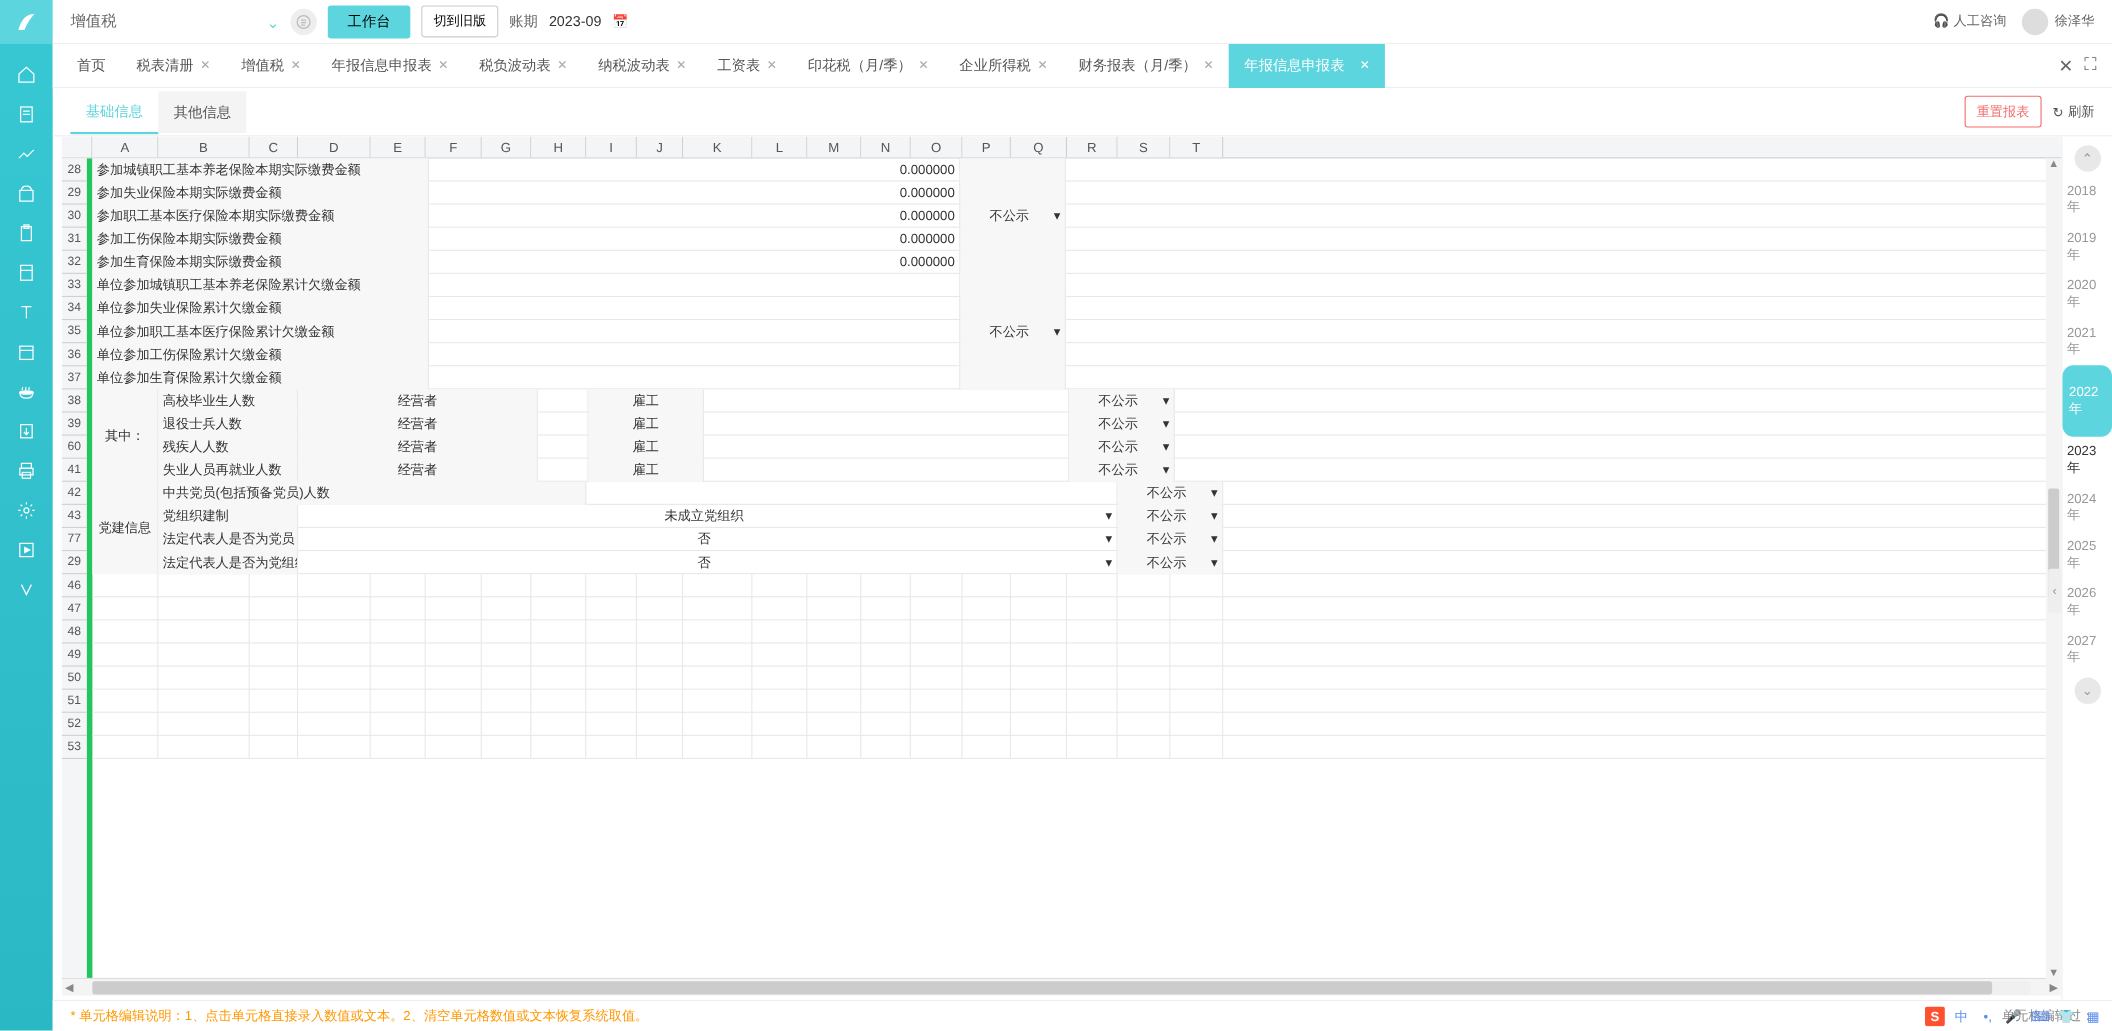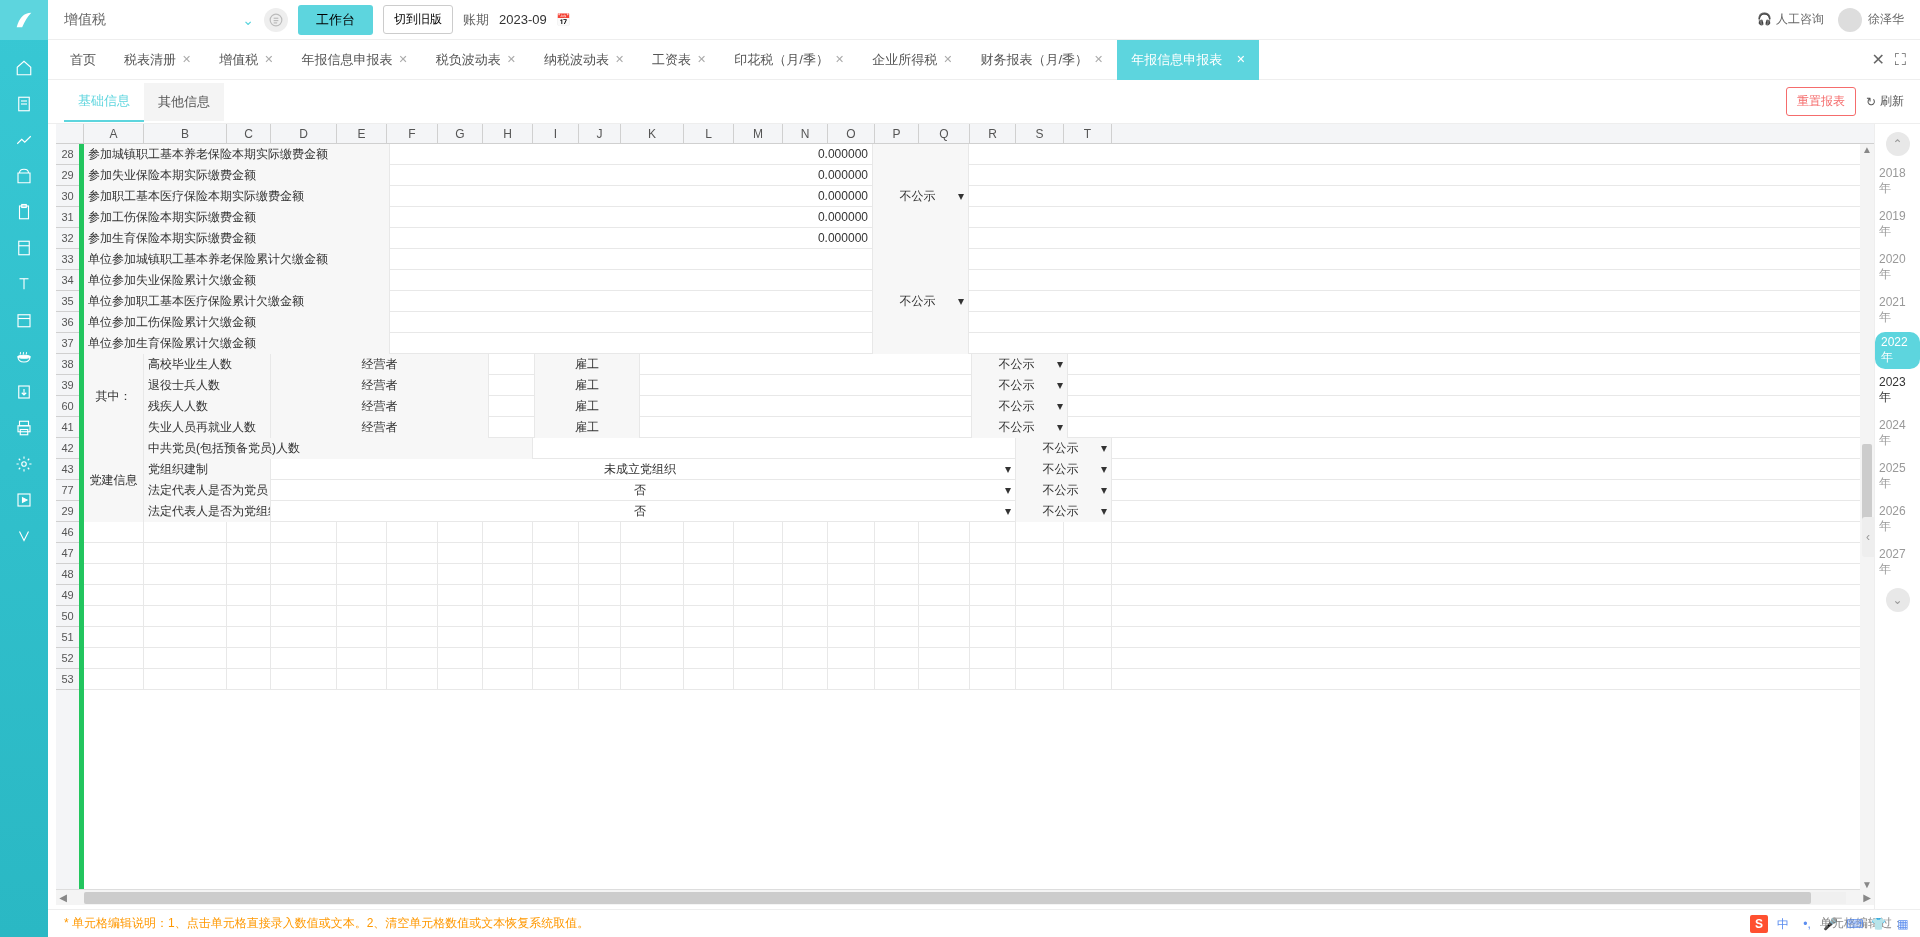--- a/index.html
+++ b/index.html
@@ -55,21 +55,21 @@
 .hscroll { height: 16px; background: #f4f4f4; border-top: 1px solid #ddd; display: flex; align-items: center; }
 .hscroll-track { flex: 1; height: 12px; background: #f0f0f0; position: relative; margin: 0 14px; }
 .hscroll-thumb { position: absolute; height: 12px; background: #ccc; left: 0; width: 98%; border-radius: 2px; }
 .hscroll-arrow { width: 14px; text-align: center; color: #888; font-size: 10px; cursor: pointer; }
 .vscroll { position: absolute; right: 0; top: 20px; bottom: 16px; width: 14px; background: #f4f4f4; }
 .vscroll-thumb { position: absolute; width: 10px; left: 2px; background: #ccc; top: 40%; height: 100px; border-radius: 2px; }
 .vscroll-arrow { position: absolute; width: 14px; height: 14px; text-align: center; font-size: 10px; color: #888; cursor: pointer; }
 .year-panel { width: 46px; background: #fff; border-left: 1px solid #eee; display: flex; flex-direction: column; align-items: center; padding-top: 4px; gap: 0; }
 .year-arrow { width: 24px; height: 24px; border-radius: 50%; background: #e8e8e8; color: #999; display: flex; align-items: center; justify-content: center; cursor: pointer; margin: 4px 0; }
 .year-item { padding: 6px 4px; font-size: 12px; color: #999; cursor: pointer; }
-.year-item.active { background: #5dd5de; color: #fff; border-radius: 10px; padding: 3px 6px; }
+.year-item.active { background: #5dd5de; color: #fff; border-radius: 10px; padding: 17px 6px; }
 .year-item.dark { color: #333; }
 .year-collapse { width: 12px; height: 40px; background: #eee; position: absolute; right: 46px; top: 50%; border-radius: 3px 0 0 3px; display: flex; align-items: center; justify-content: center; color: #999; cursor: pointer; }
 .footer { height: 28px; background: #fff; border-top: 1px solid #eee; display: flex; align-items: center; padding: 0 16px; font-size: 12px; }
 .footer-note { color: #ff9800; }
 .footer-right { margin-left: auto; color: #888; }
 .ime-bar { position: fixed; bottom: 4px; right: 8px; display: flex; gap: 6px; align-items: center; }
 .ime-icon { width: 18px; height: 18px; display: flex; align-items: center; justify-content: center; font-size: 12px; border-radius: 2px; }
 </style>
 </head>
 <body>

